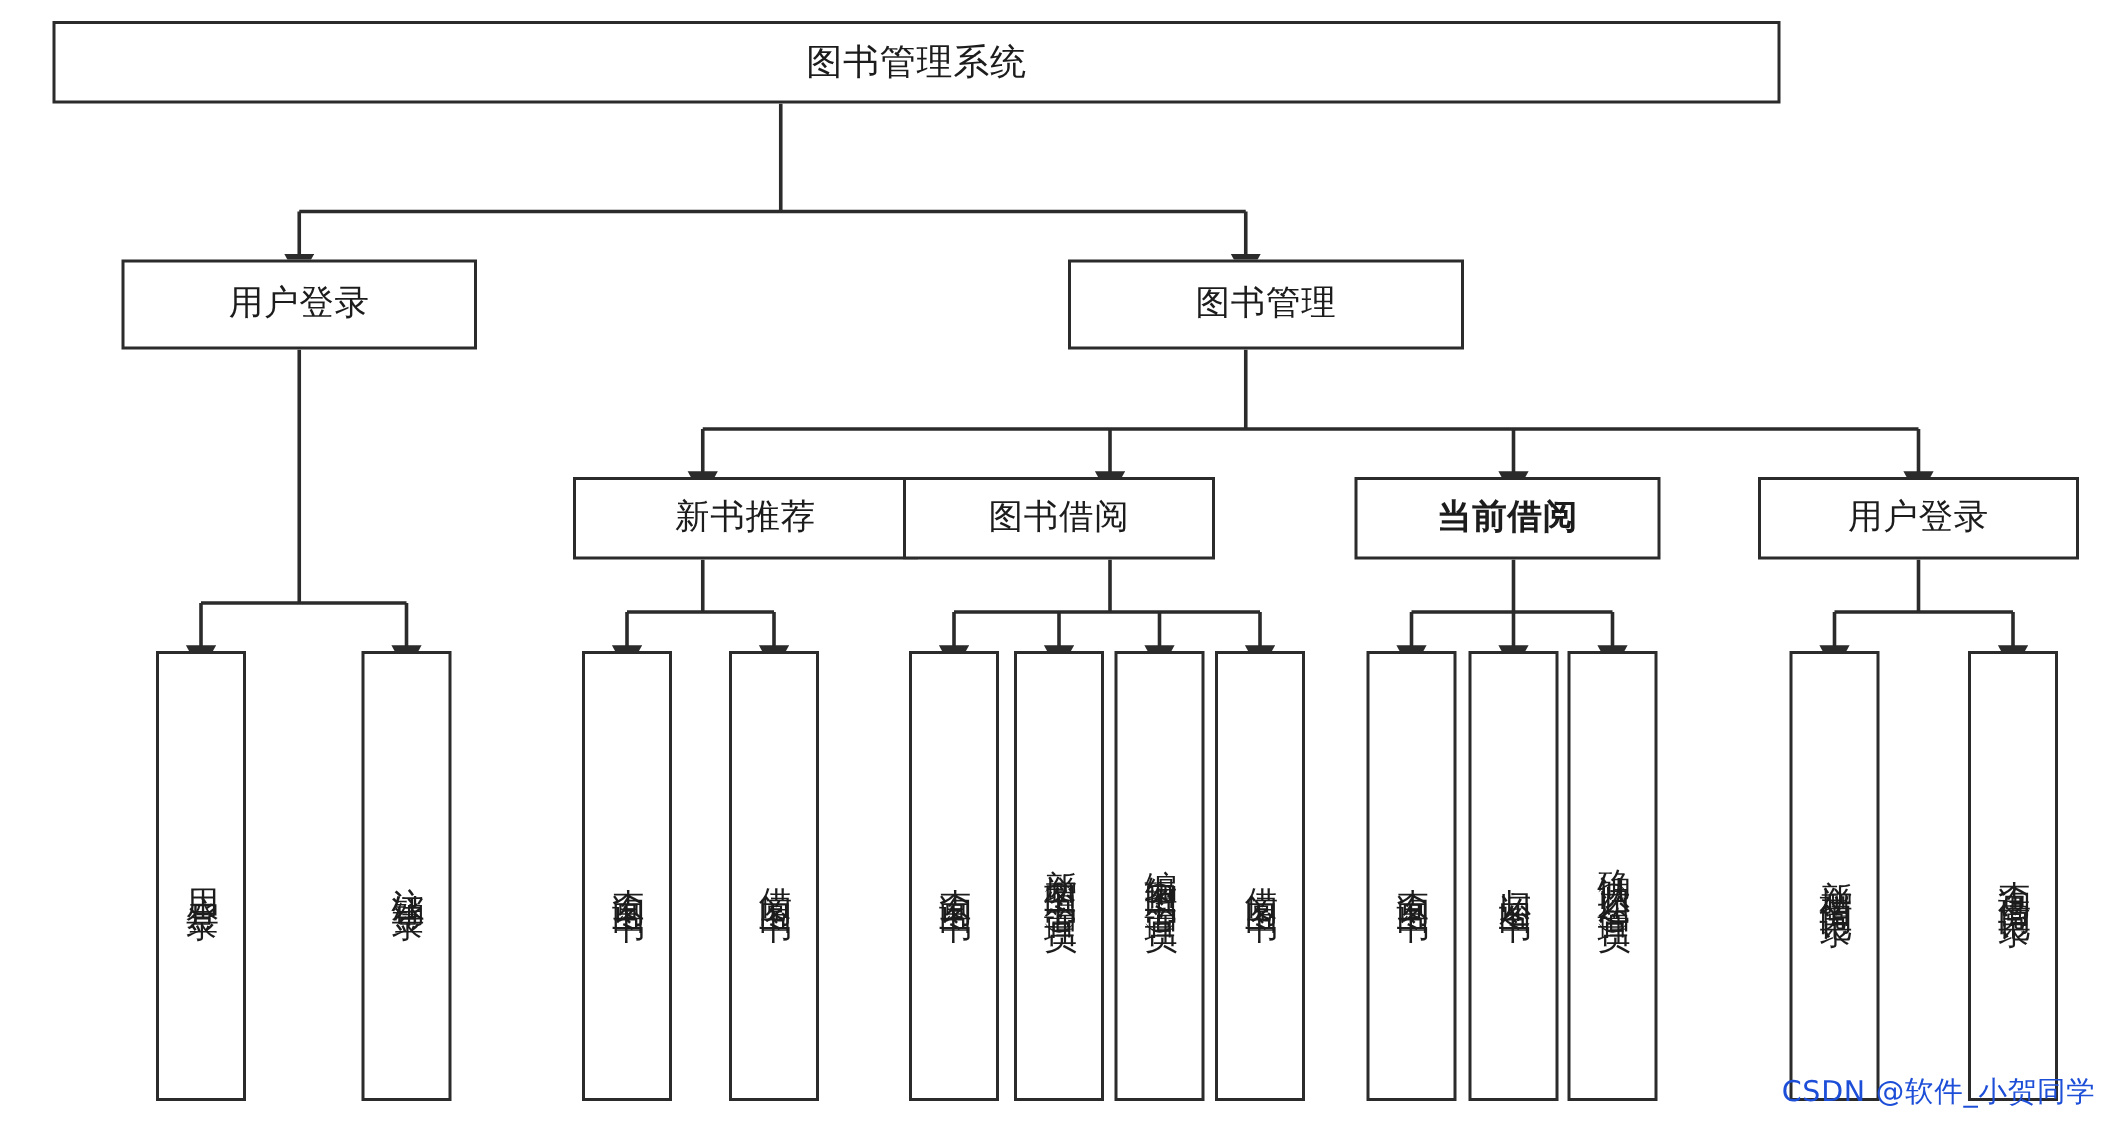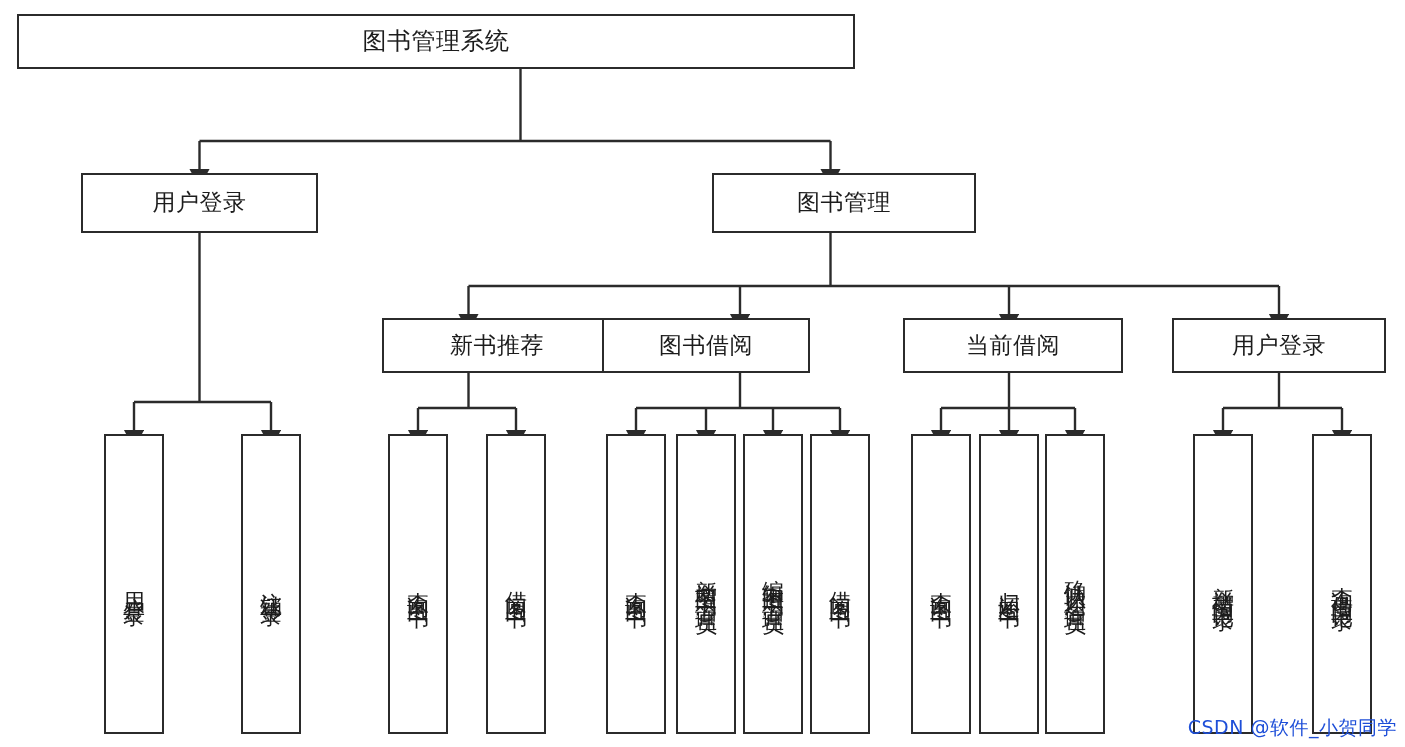--- a/index.html
+++ b/index.html
@@ -108,36 +108,36 @@
         <path d="M1009,408 L1009,433" marker-end="url(#arrowhead)"></path>
         <path d="M1075,408 L1075,433" marker-end="url(#arrowhead)"></path>
         <path d="M1279,373 L1279,408"></path>
         <path d="M1223,408 L1342,408"></path>
         <path d="M1223,408 L1223,433" marker-end="url(#arrowhead)"></path>
         <path d="M1342,408 L1342,433" marker-end="url(#arrowhead)"></path>
       </g>
   </svg>
 
   <div id="node-layer">
-      <div class="node root" style="left: 17px; top: 14px; width: 838px; height: 55px; align-items: center;">
+      <div class="node root" style="left: 35px; top: 14px; width: 1152px; height: 55px; align-items: center;">
         <span class="node-label">图书管理系统</span>
       </div>
       <div class="node level2" style="left: 81px; top: 173px; width: 237px; height: 60px;">
         <span class="node-label">用户登录</span>
       </div>
       <div class="node level2" style="left: 712px; top: 173px; width: 264px; height: 60px;">
         <span class="node-label">图书管理</span>
       </div>
       <div class="node level3" style="left: 382px; top: 318px; width: 230px; height: 55px;">
         <span class="node-label">新书推荐</span>
       </div>
       <div class="node level3" style="left: 602px; top: 318px; width: 208px; height: 55px;">
         <span class="node-label">图书借阅</span>
       </div>
-      <div class="node level3" style="left: 903px; top: 318px; width: 220px; height: 55px;">
+      <div class="node level3" style="left: 903px; top: 318px; width: 204px; height: 55px; font-weight: bold;">
         <span class="node-label">当前借阅</span>
       </div>
       <div class="node level3" style="left: 1172px; top: 318px; width: 214px; height: 55px;">
         <span class="node-label">用户登录</span>
       </div>
       <div class="node leaf vertical" style="left: 104px; top: 434px; width: 60px; height: 300px;">
         <span class="node-label">用户登录</span>
       </div>
       <div class="node leaf vertical" style="left: 241px; top: 434px; width: 60px; height: 300px;">
         <span class="node-label">注销登录</span>

